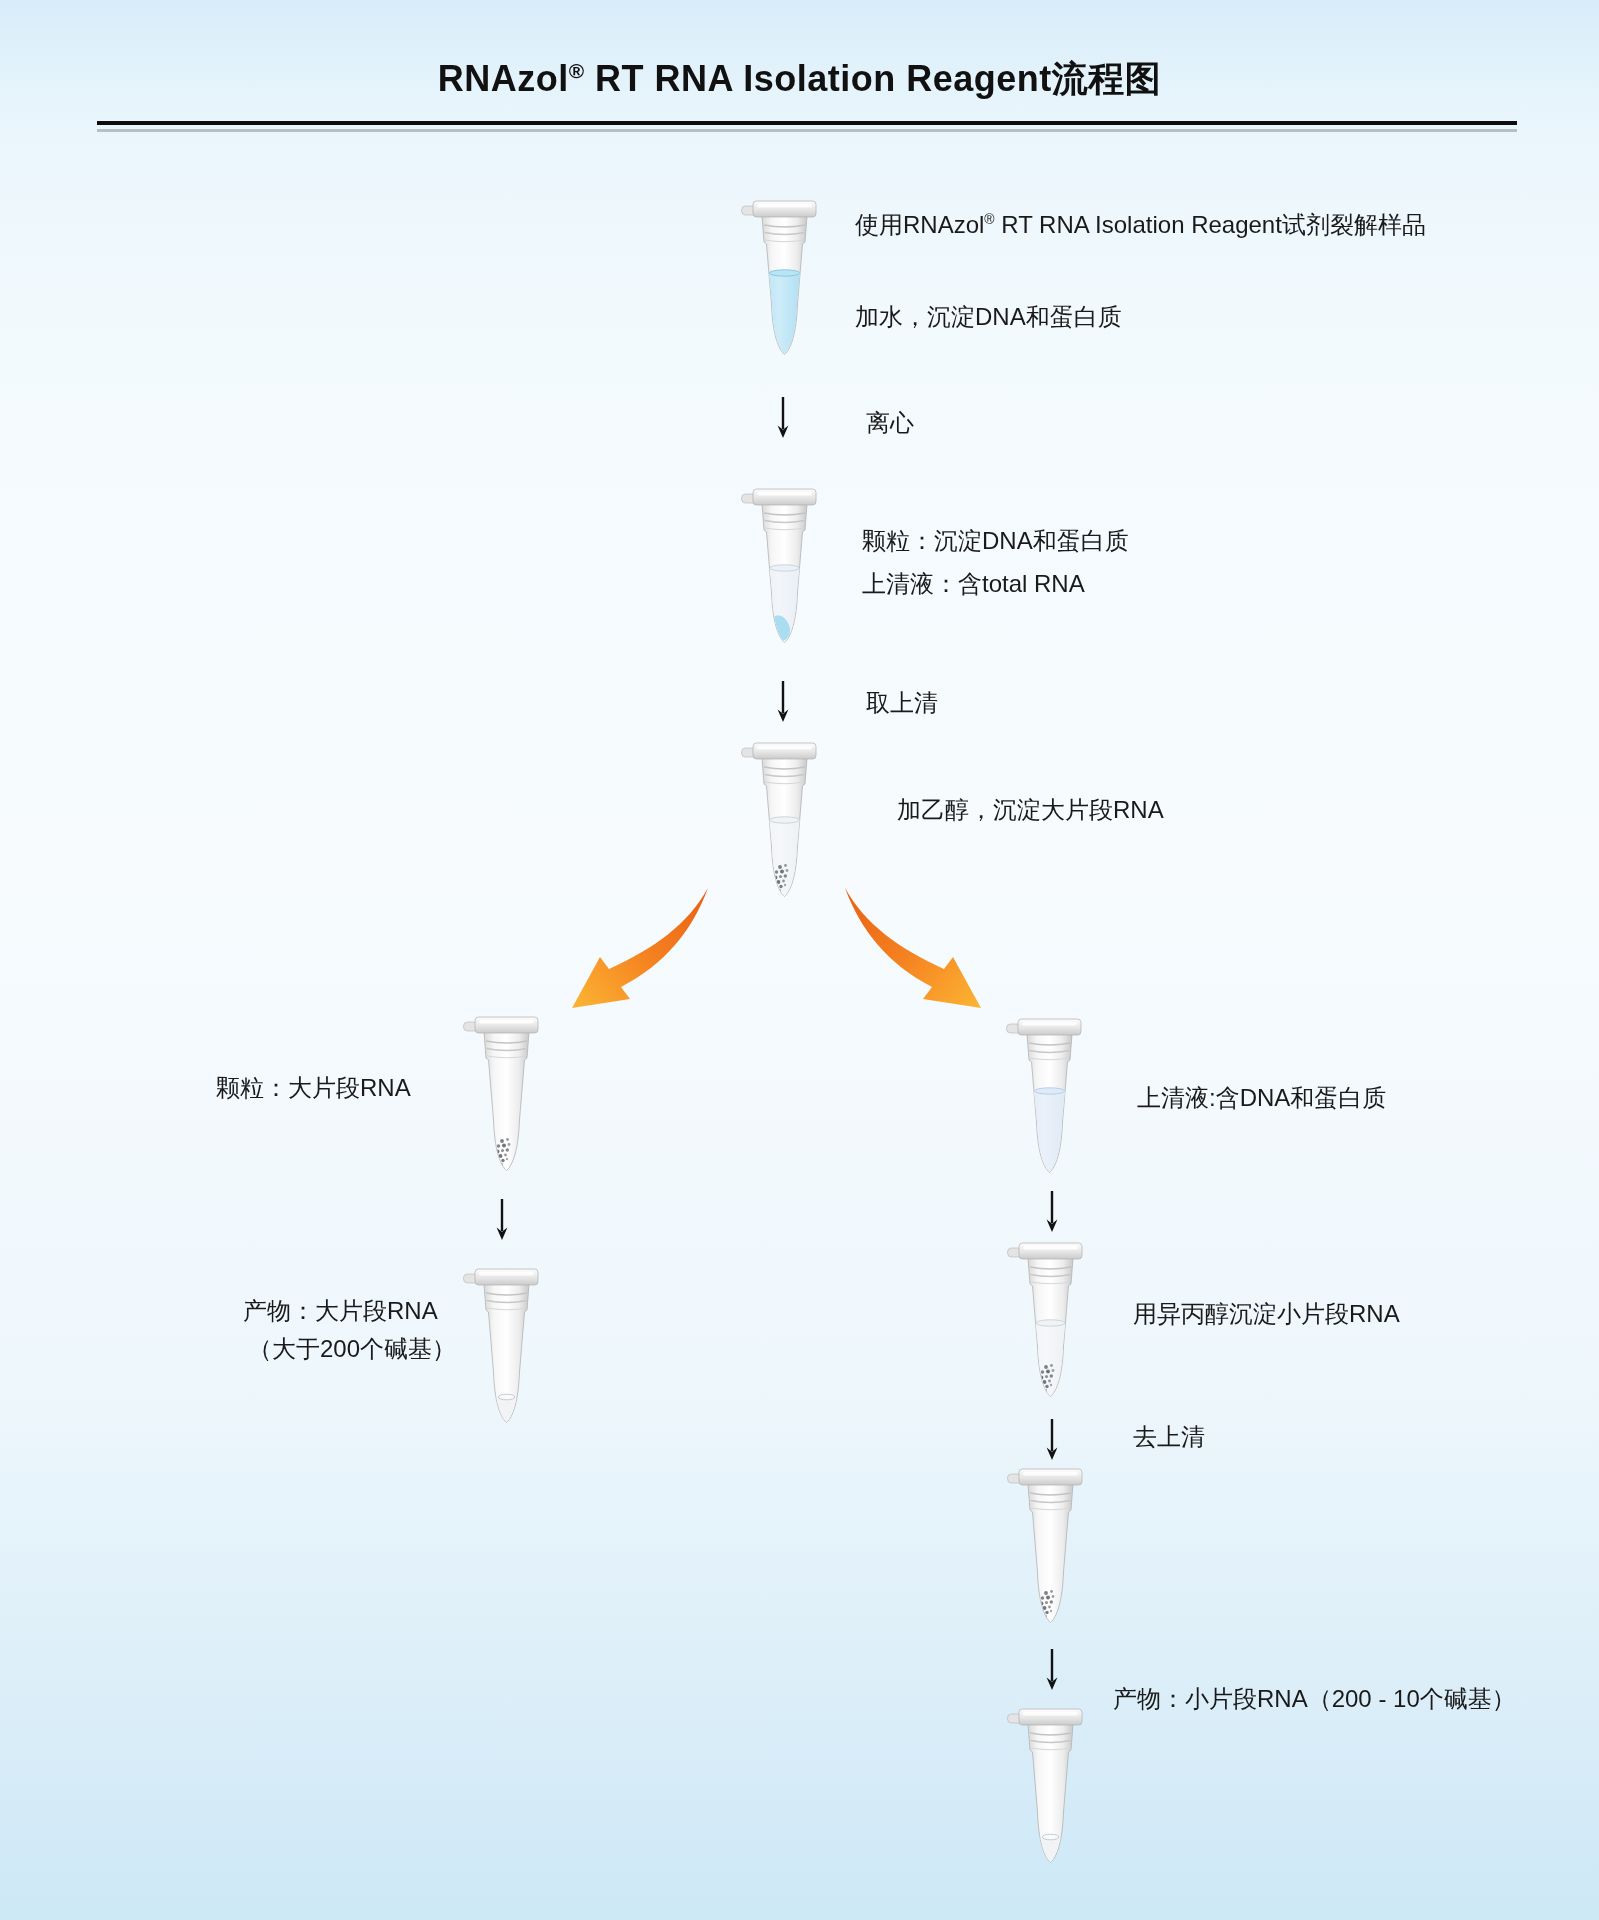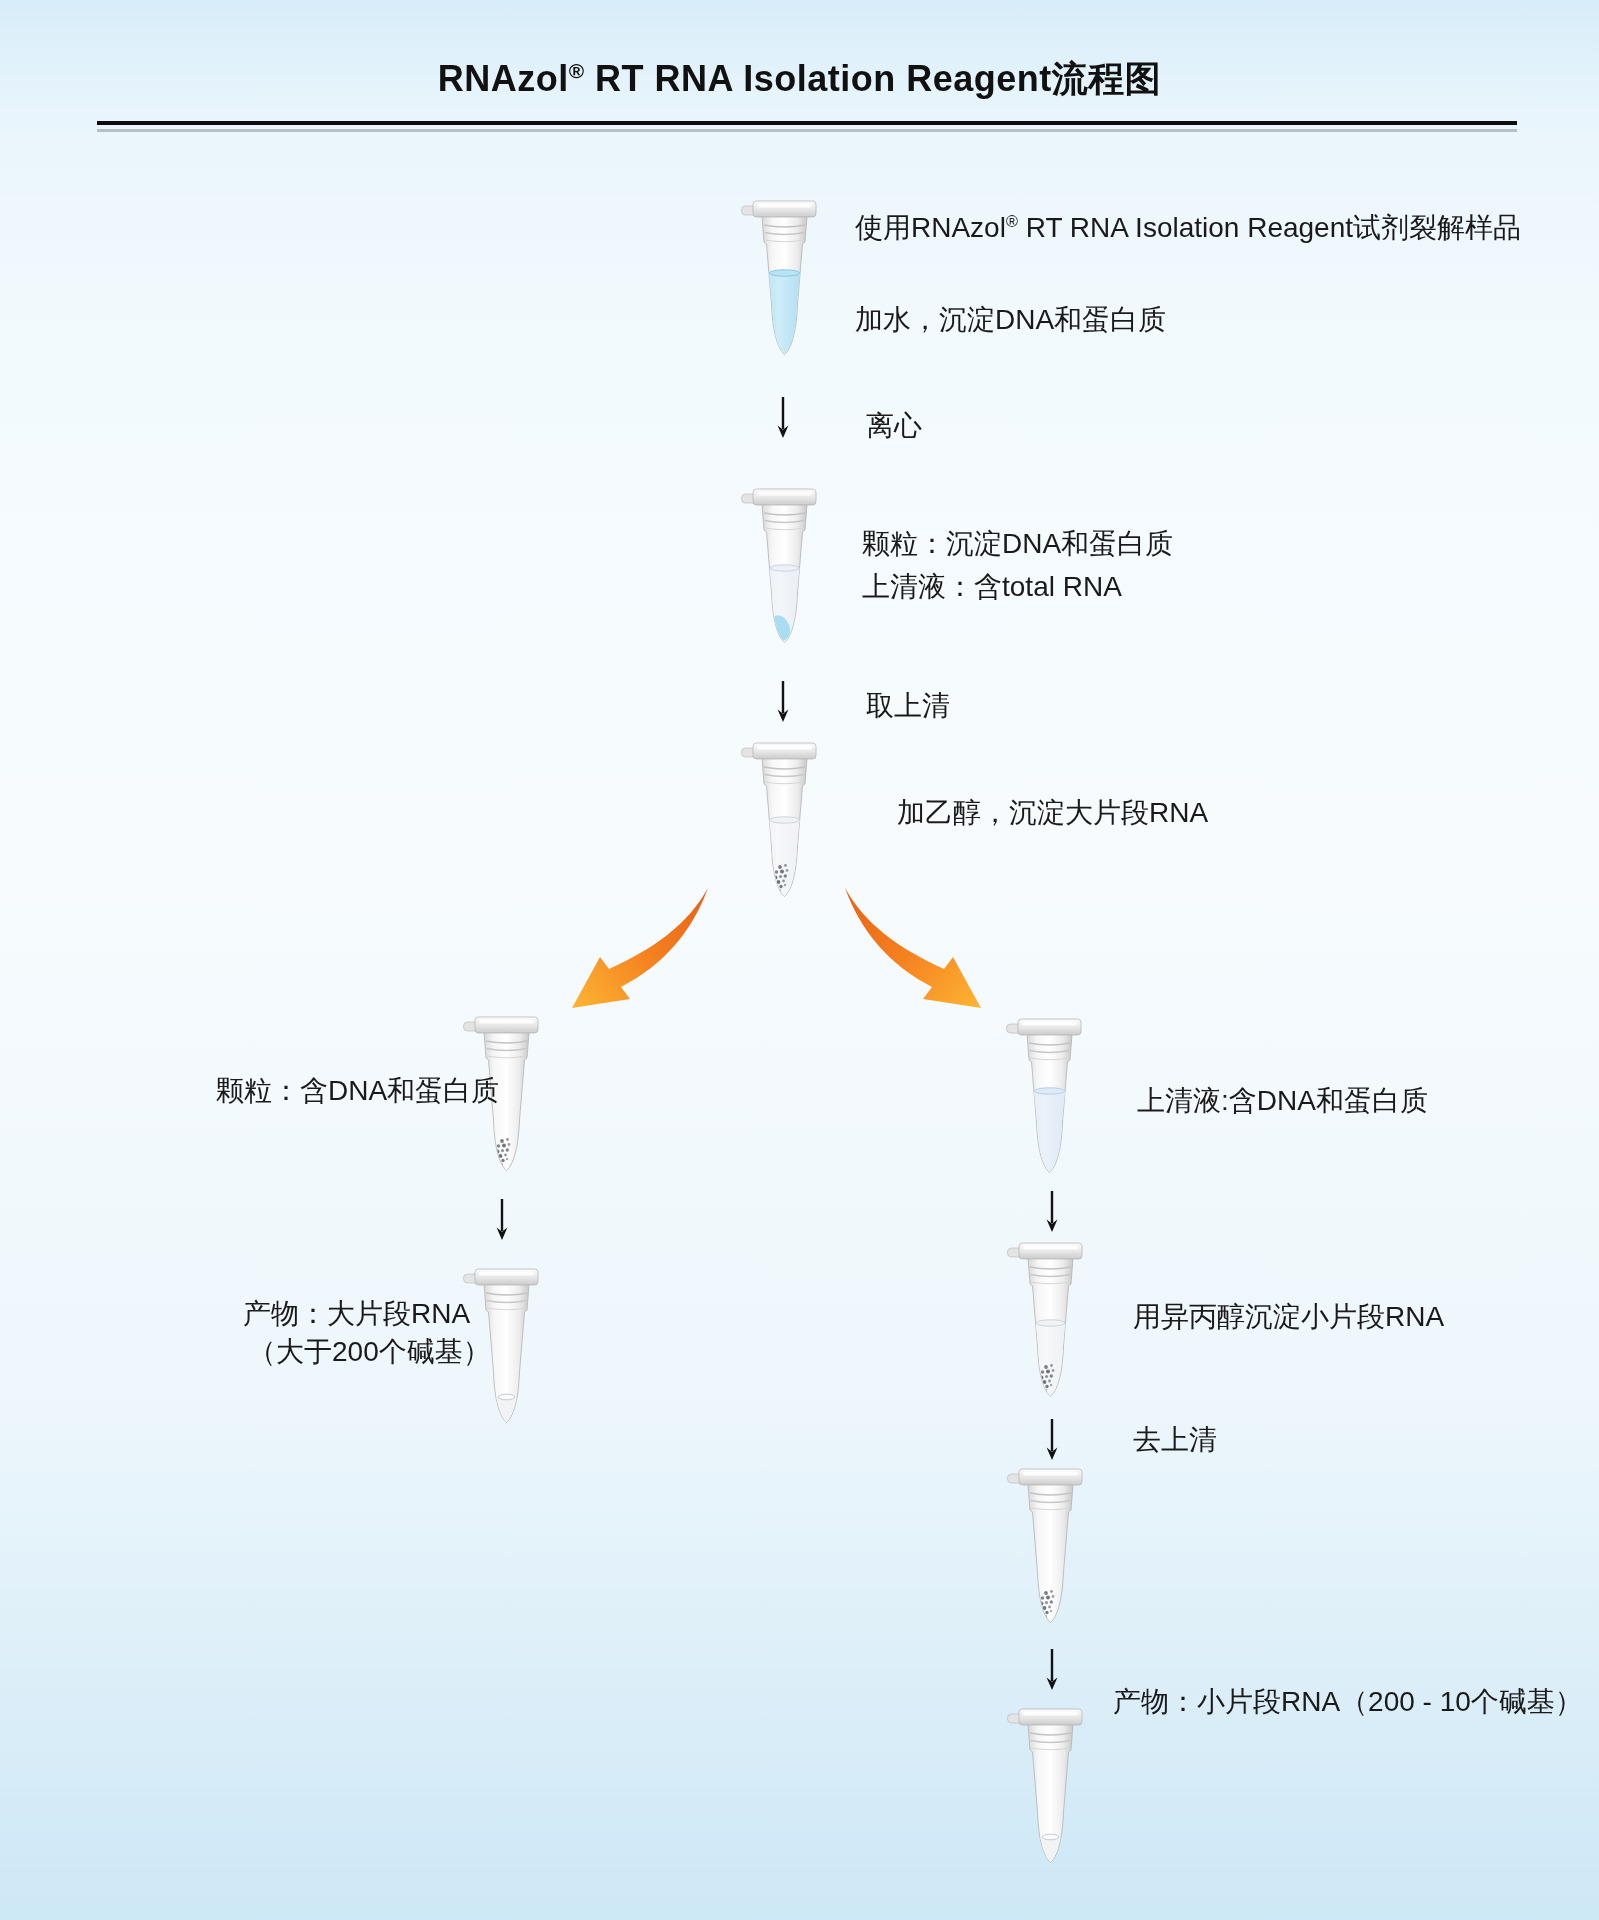--- a/index.html
+++ b/index.html
@@ -12,21 +12,21 @@
   }
   .title{
     position:absolute;left:0;top:55px;width:100%;
     text-align:center;font-size:36px;font-weight:bold;color:#111;
     letter-spacing:0.5px;white-space:nowrap;
   }
   .title sup,.lbl sup{font-size:58%;}
   .rule-black{position:absolute;left:97px;top:121px;width:1420px;height:4px;background:#0d0d0d;}
   .rule-grey{position:absolute;left:97px;top:129px;width:1420px;height:3px;background:#b4c0c6;}
   .lbl{
-    position:absolute;font-size:28px;color:#1a1a1a;
+    position:absolute;font-size:24px;color:#1a1a1a;
     white-space:nowrap;line-height:1.25;
   }
   .tube,.arrow,.swoosh{position:absolute;line-height:0;}
 </style>
 </head>
 <body>
 
 <div class="page">
 
   <div class="title"><span>RNAzol</span><sup>®</sup><span> RT RNA Isolation Reagent流程图</span></div>
@@ -426,21 +426,21 @@
         <path d="M7 2 C23 45 50 78 94 101 L85 113 L143 122 L115 71 L106 83 C60 62 27 38 7 2 Z" fill="url(#sw-right)"></path>
       </svg></div>
 
   <div class="lbl" style="left:855px;top:210px"><span>使用RNAzol</span><sup>®</sup><span> RT RNA Isolation Reagent试剂裂解样品</span></div>
   <div class="lbl" style="left:855px;top:302px">加水，沉淀DNA和蛋白质</div>
   <div class="lbl" style="left:866px;top:408px">离心</div>
   <div class="lbl" style="left:862px;top:526px">颗粒：沉淀DNA和蛋白质</div>
   <div class="lbl" style="left:862px;top:569px">上清液：含total RNA</div>
   <div class="lbl" style="left:866px;top:688px">取上清</div>
   <div class="lbl" style="left:897px;top:795px">加乙醇，沉淀大片段RNA</div>
-  <div class="lbl" style="left:216px;top:1073px">颗粒：含DNA和蛋白质</div>
+  <div class="lbl" style="left:216px;top:1073px">颗粒：大片段RNA</div>
   <div class="lbl" style="left:243px;top:1296px">产物：大片段RNA</div>
   <div class="lbl" style="left:248px;top:1334px">（大于200个碱基）</div>
   <div class="lbl" style="left:1137px;top:1083px">上清液:含DNA和蛋白质</div>
   <div class="lbl" style="left:1133px;top:1299px">用异丙醇沉淀小片段RNA</div>
   <div class="lbl" style="left:1133px;top:1422px">去上清</div>
   <div class="lbl" style="left:1113px;top:1684px">产物：小片段RNA（200 - 10个碱基）</div>
 
 </div>
 
 </body></html>

